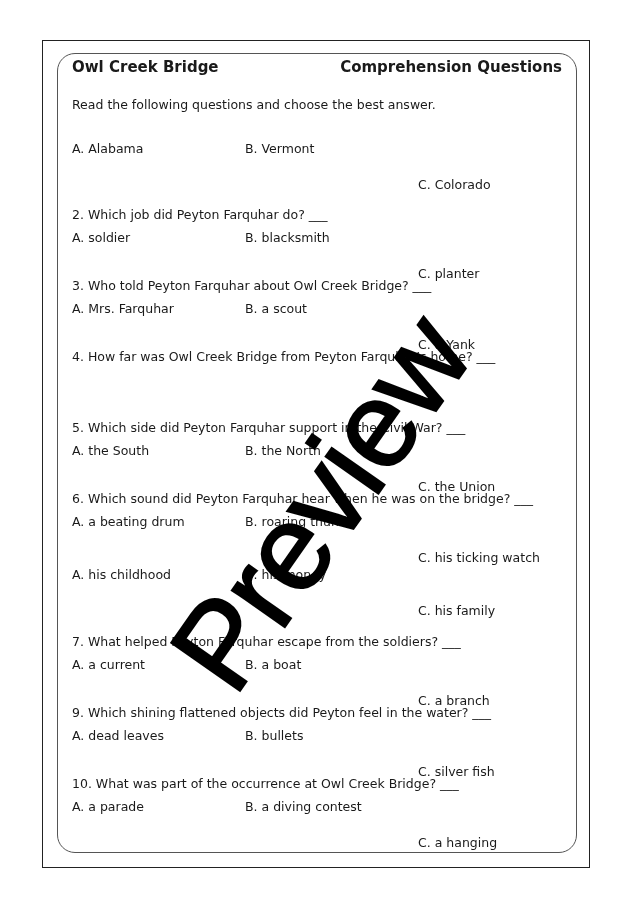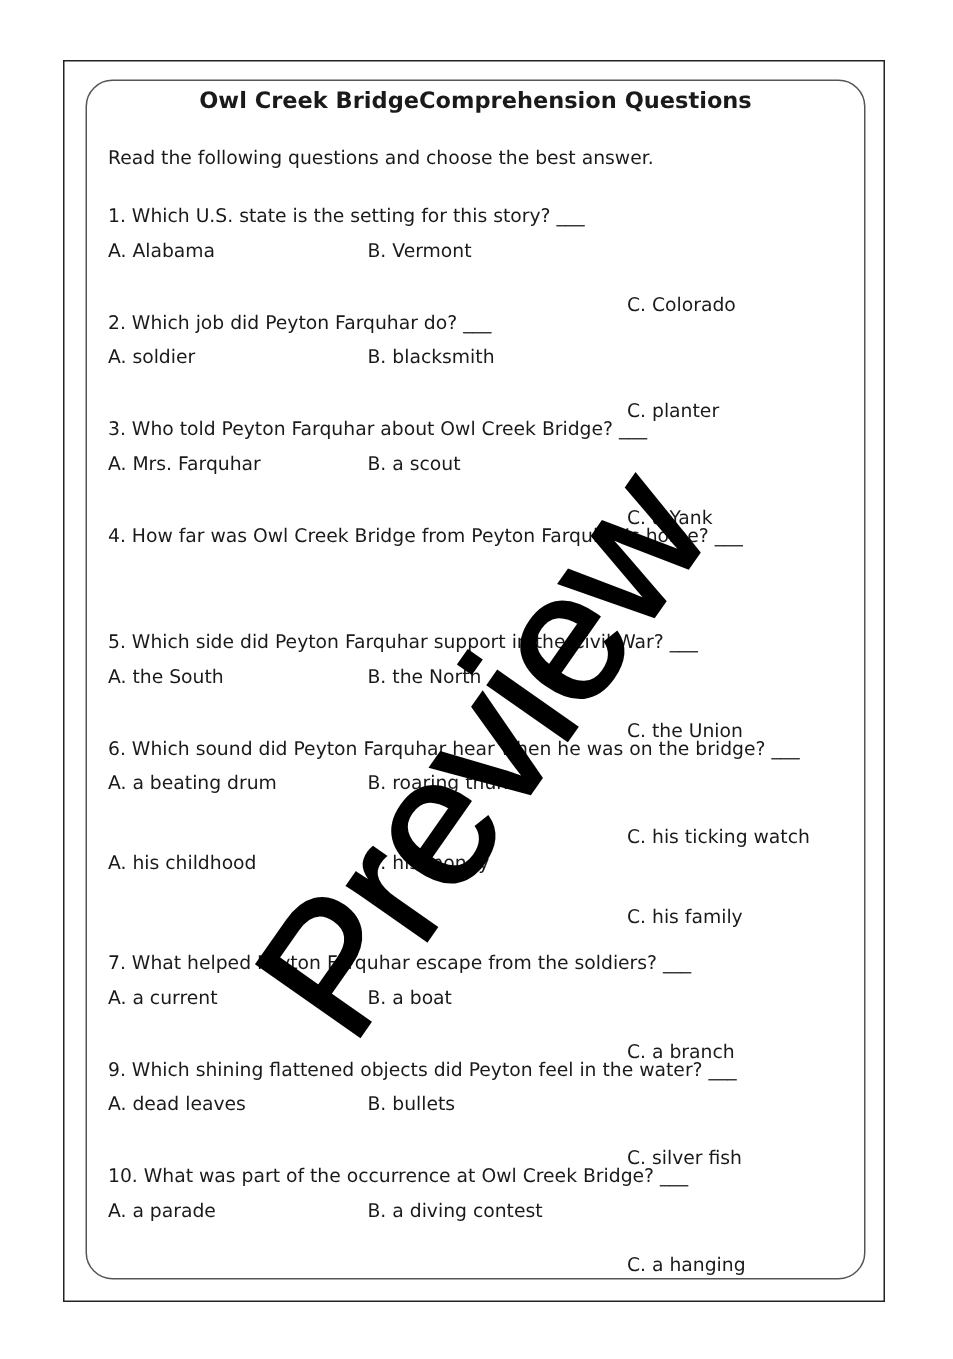--- a/index.html
+++ b/index.html
@@ -34,21 +34,21 @@
       border-radius: 18px;
       box-sizing: border-box;
     }
     .header {
       position: absolute;
       left: 72px;
       top: 58px;
       width: 490px;
       height: 20px;
       display: flex;
-      justify-content: center;
+      justify-content: space-between;
       font-weight: bold;
       font-size: 15px;
       color: #1a1a1a;
     }
     .instructions {
       position: absolute;
       left: 72px;
       top: 97px;
       font-size: 12.5px;
     }
@@ -102,21 +102,20 @@
 <div class="card"></div>
 
 <div class="header">
   <span>Owl Creek Bridge</span>
   <span>Comprehension Questions</span>
 </div>
 
 <div class="instructions">Read the following questions and choose the best answer.</div>
 
 <div class="question" style="top:135px">
-  <div class="q-text">1. Which U.S. state is the setting for this story? ___</div>
   <div class="q-options">
     <span class="opt opt-a">A. Alabama</span>
     <span class="opt opt-b">B. Vermont</span>
     <span class="opt opt-c">C. Colorado</span>
   </div>
 </div>
 
 <div class="question" style="top:206px">
   <div class="q-text">2. Which job did Peyton Farquhar do? ___</div>
   <div class="q-options">

